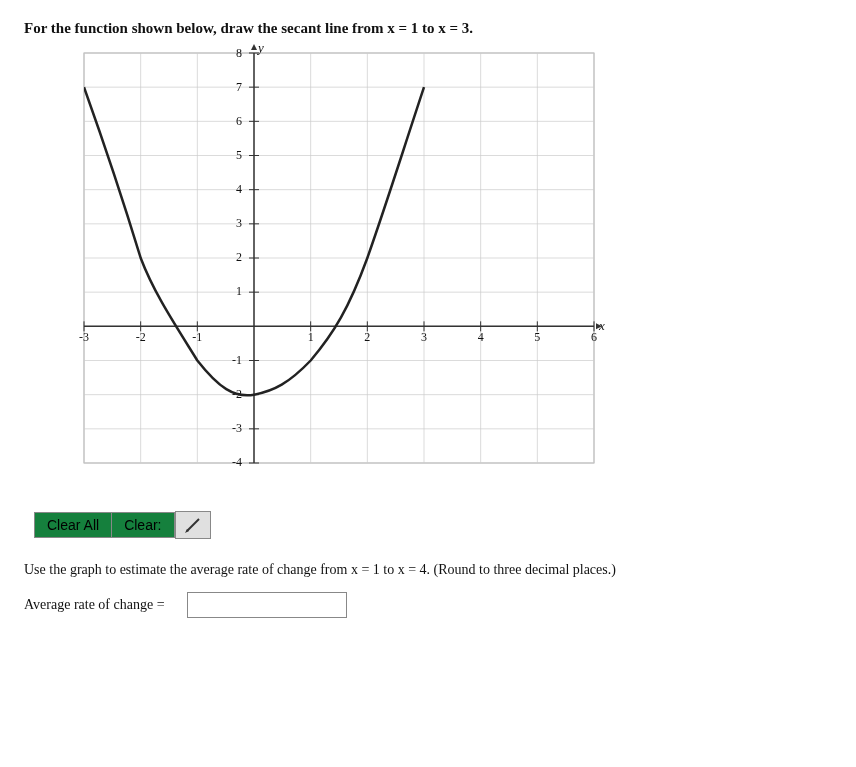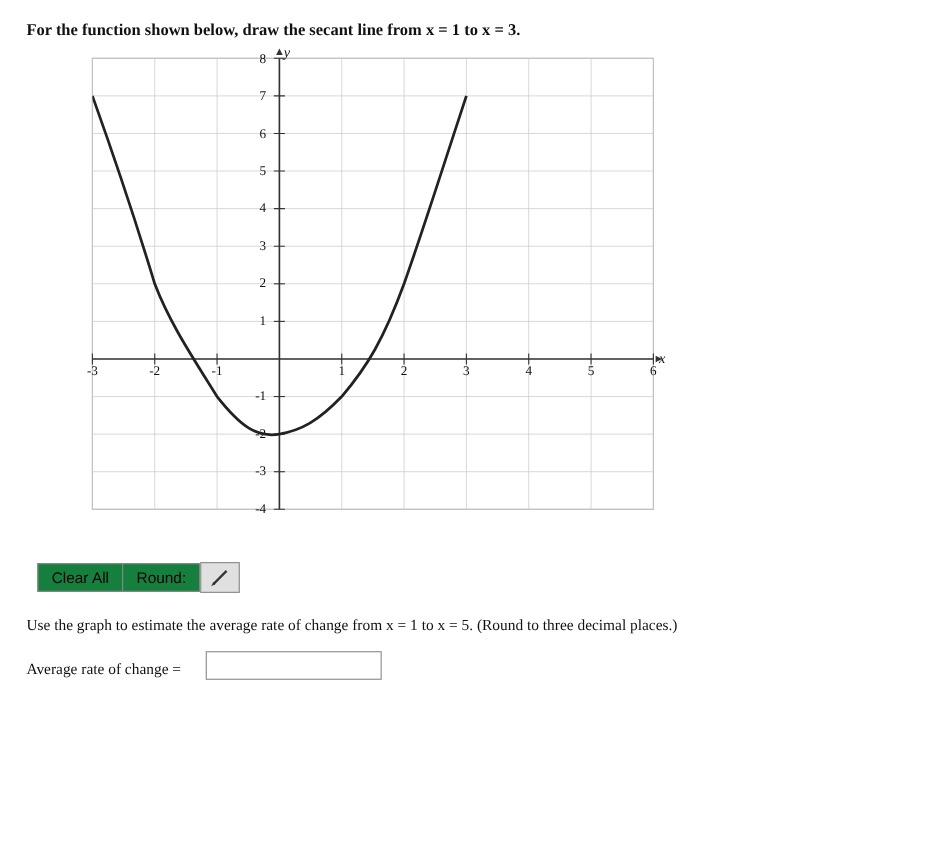--- a/index.html
+++ b/index.html
@@ -56,21 +56,21 @@
       background: #e0e0e0;
       cursor: pointer;
     }
     .bottom-text {
       font-size: 14px;
       margin-bottom: 12px;
       line-height: 1.5;
     }
     .avg-row {
       display: flex;
-      align-items: flex-end;
+      align-items: center;
       gap: 22px;
       font-size: 14px;
     }
     .avg-input {
       border: 1px solid #888;
       width: 160px;
       height: 26px;
       padding: 2px 4px;
       font-size: 14px;
     }
@@ -213,27 +213,27 @@
 
     <polygon points="562,280.33 562,286.33 568,283.33" fill="#333"></polygon>
 
     <polygon points="217,7 223,7 220,1" fill="#333"></polygon>
 
   </svg>
 </div>
 
 <div class="buttons-row">
   <button class="btn-clear">Clear All</button>
-  <button class="btn-draw">Round:</button>
+  <button class="btn-draw">Clear:</button>
   <div class="draw-icon-box">
     <svg width="22" height="22" viewBox="0 0 22 22" xmlns="http://www.w3.org/2000/svg">
       <line x1="5" y1="17" x2="17" y2="5" stroke="#333" stroke-width="2"></line>
       <polygon points="3,19 7,17 5,15" fill="#333"></polygon>
     </svg>
   </div>
 </div>
 
-<p class="bottom-text">Use the graph to estimate the average rate of change from x = 1 to x = 5. (Round to three decimal places.)</p>
+<p class="bottom-text">Use the graph to estimate the average rate of change from x = 1 to x = 4. (Round to three decimal places.)</p>
 
 <div class="avg-row">
   <label>Average rate of change =</label>
   <input class="avg-input" type="text" placeholder="" style="">
 </div>
 
 </body></html>

